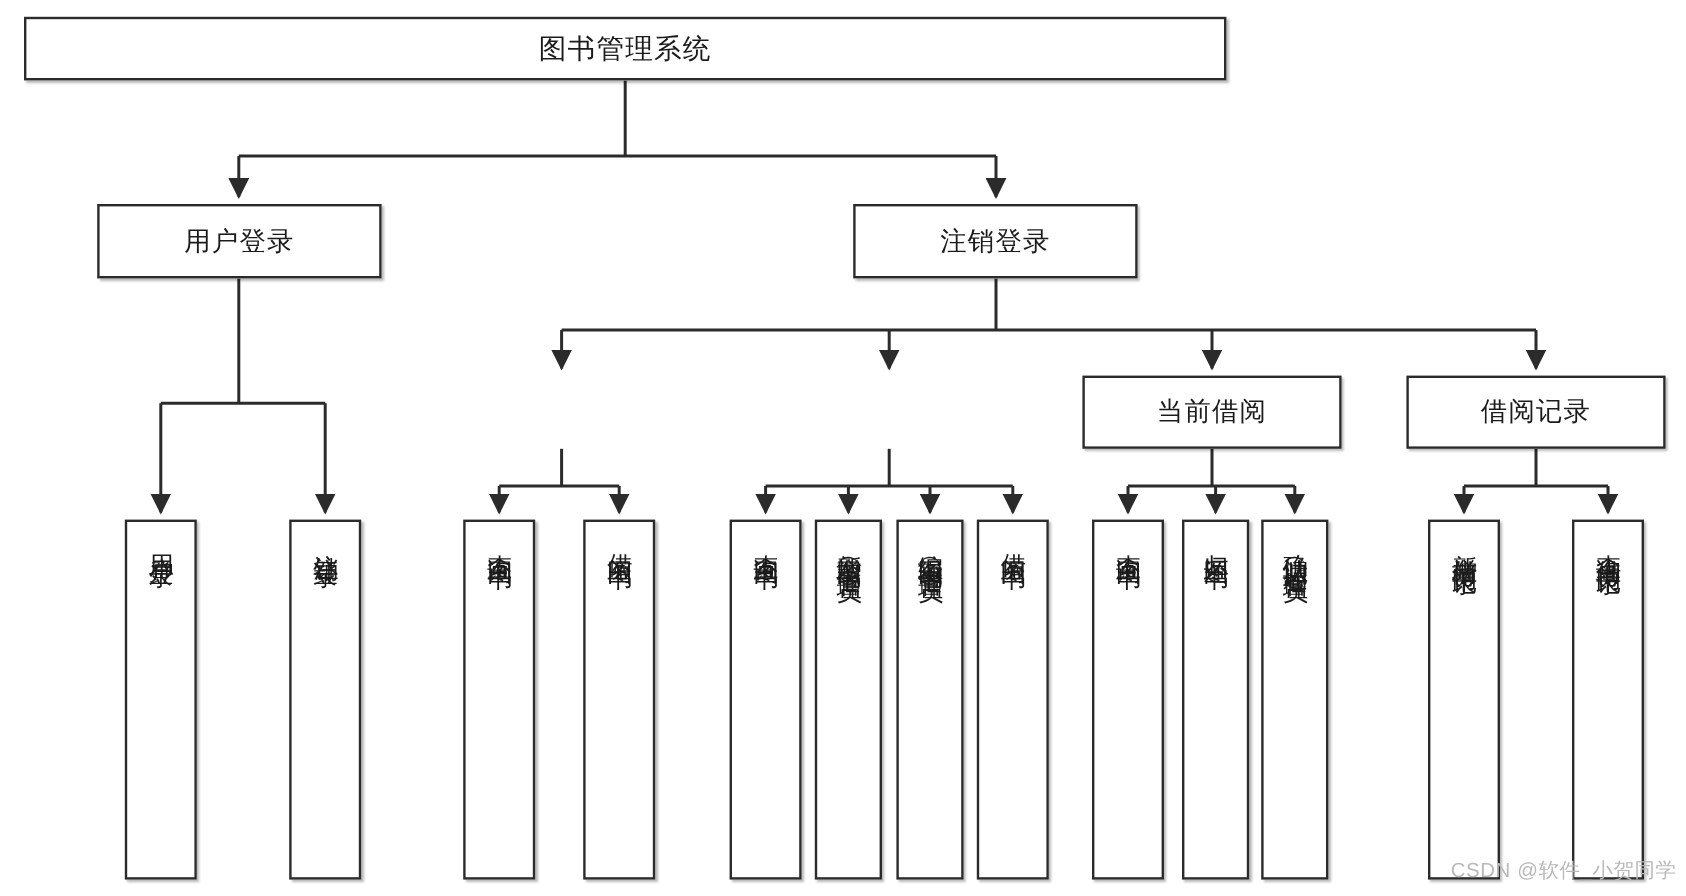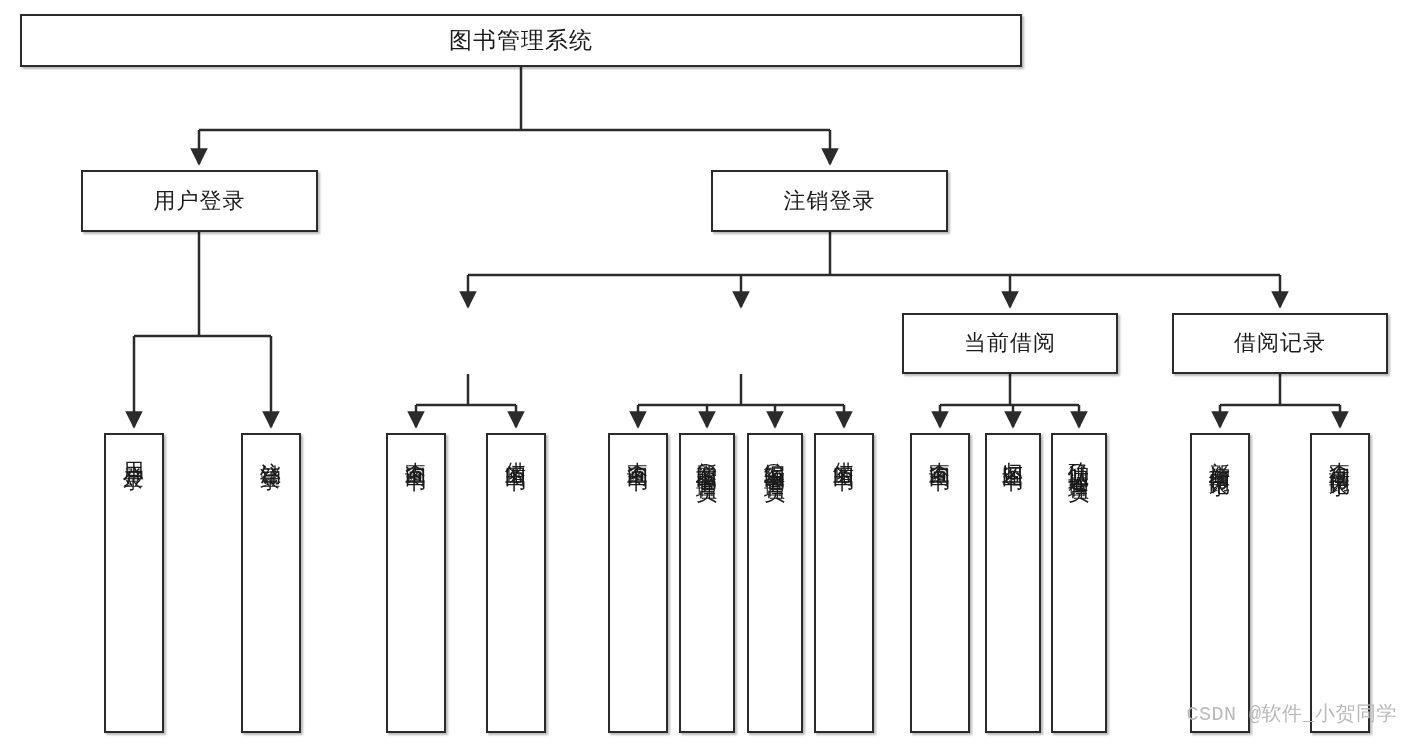--- a/index.html
+++ b/index.html
@@ -57,26 +57,25 @@
     writing-mode: vertical-rl;
     text-orientation: upright;
     -webkit-writing-mode: vertical-rl;
     white-space: nowrap;
     line-height: 1.0;
     letter-spacing: 3px;
   }
   .watermark {
     position: absolute;
     right: 8px;
-    bottom: 20px;
-    font-size: 20px;
+    bottom: 10px;
+    font-size: 17px;
     color: #b9b9b9;
     white-space: nowrap;
     letter-spacing: 0.5px;
-    font-family: Liberation Mono, monospace;
   }
 </style>
 </head>
 <body>
 
 <div id="canvas">
 
   <svg id="wires" viewBox="0 0 1405 747" width="1405" height="747" xmlns="http://www.w3.org/2000/svg">
     <defs>
       <marker id="arrow" viewBox="0 0 10 10" refX="9" refY="5" markerWidth="7" markerHeight="7" orient="auto-start-reverse">

